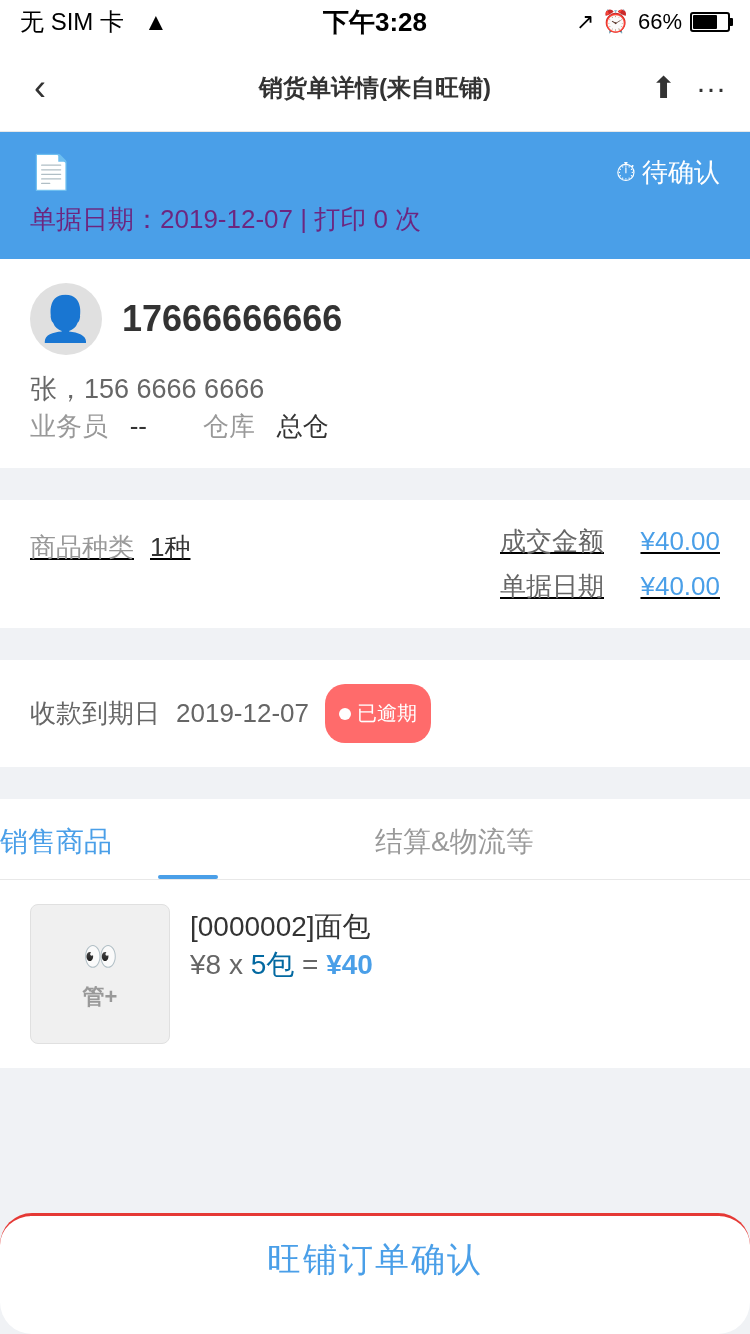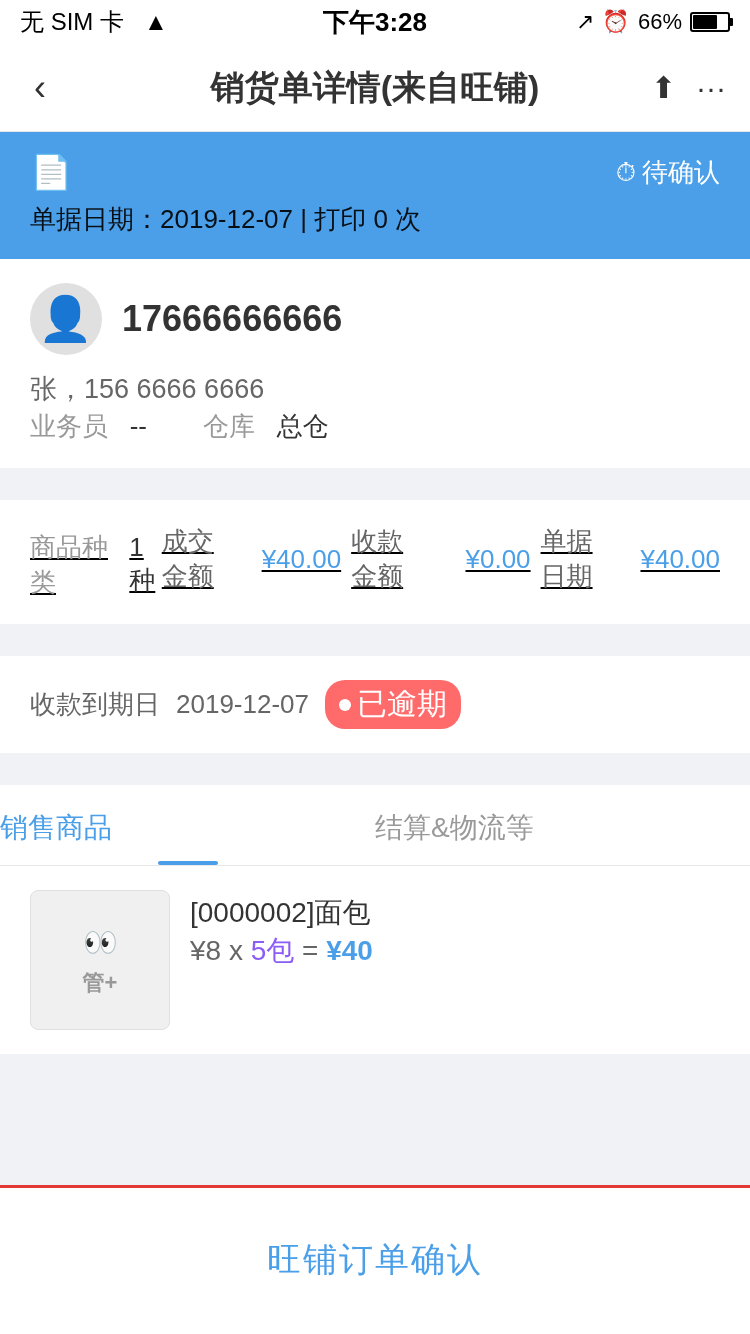--- a/index.html
+++ b/index.html
@@ -84,21 +84,21 @@
     .nav-back {
       font-size: 36px;
       color: #333;
       cursor: pointer;
       padding: 10px;
     }
     .nav-title {
       position: absolute;
       left: 50%;
       transform: translateX(-50%);
-      font-size: 34px;
+      font-size: 24px;
       font-weight: 600;
       color: #333;
     }
     .nav-actions {
       margin-left: auto;
       display: flex;
       align-items: center;
       gap: 20px;
     }
     .nav-icon {
@@ -128,21 +128,21 @@
     }
     .order-status {
       font-size: 26px;
       color: #fff;
       display: flex;
       align-items: center;
       gap: 6px;
     }
     .order-date {
       font-size: 26px;
-      color: #000000;
+      color: #701a75;
       opacity: 0.9;
     }
 
     
     .section {
       background: #fff;
       margin-bottom: 16px;
       padding: 24px 30px;
     }
 
@@ -198,21 +198,21 @@
       align-items: center;
       font-size: 26px;
       color: #666;
       gap: 16px;
       padding-top: 6px;
     }
     .summary-left-label { color: #999; }
     .summary-left-value { color: #333; }
     .summary-right {
       display: flex;
-      flex-direction: row;
+      flex-direction: column;
       align-items: flex-end;
       gap: 10px;
     }
     .summary-item {
       display: flex;
       gap: 16px;
       font-size: 26px;
       align-items: center;
     }
     .summary-item-label { color: #666; }
@@ -225,22 +225,22 @@
       margin-bottom: 16px;
       display: flex;
       align-items: center;
       gap: 16px;
       font-size: 26px;
       color: #666;
     }
     .overdue-badge {
       background: #ff6b6b;
       color: #fff;
-      font-size: 30px;
-      padding: 4px 14px;
+      font-size: 20px;
+      padding: 16px 14px;
       border-radius: 20px;
       display: flex;
       align-items: center;
       gap: 6px;
     }
     .overdue-dot {
       width: 12px;
       height: 12px;
       background: #fff;
       border-radius: 50%;
@@ -309,38 +309,39 @@
     }
     .product-name {
       font-size: 28px;
       color: #333;
       margin-bottom: 0;
     }
     .product-price {
       font-size: 28px;
       color: #666;
     }
-    .product-price .qty { color: #8b5cf6; text-align: center; }
+    .product-price .qty { color: #0369a1; text-align: center; }
     .product-price .total { color: #4a9fe8; font-weight: 600; }
 
     
     .bottom-space {
       background: #f0f2f5;
       height: 180px;
     }
 
     
     .bottom-bar {
       position: fixed;
       bottom: 0;
       left: 0;
       width: 750px;
       background: #fff;
-      padding: 28px 30px 30px;
+      padding: 0 30px 30px;
       border-top: 3px solid #e53935;
+      border-radius: 32px;
     }
     .confirm-btn {
       width: 100%;
       height: 88px;
       background: #fff;
       border: none;
       font-size: 34px;
       color: #4a9fe8;
       font-weight: 500;
       cursor: pointer;
@@ -423,24 +424,20 @@
     <div class="summary-left">
       <span class="summary-left-label">商品种类</span>
       <span class="summary-left-value">1种</span>
     </div>
     <div class="summary-right">
       <div class="summary-item">
         <span class="summary-item-label">成交金额</span>
         <span class="summary-item-value">¥40.00</span>
       </div>
       <div class="summary-item">
-        <span class="summary-item-label">收款金额</span>
-        <span class="summary-item-value">¥0.00</span>
-      </div>
-      <div class="summary-item">
         <span class="summary-item-label">单据日期</span>
         <span class="summary-item-value">¥40.00</span>
       </div>
     </div>
   </div>
 </div>
 
 <div class="divider"></div>
 
 <div class="due-section">

